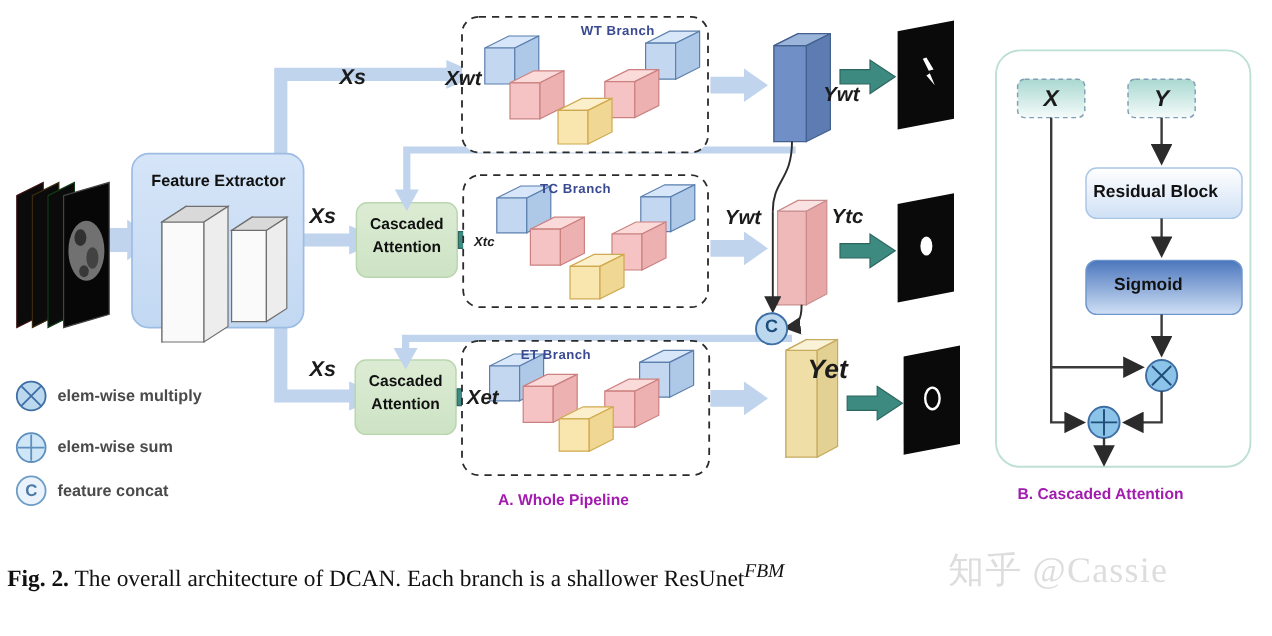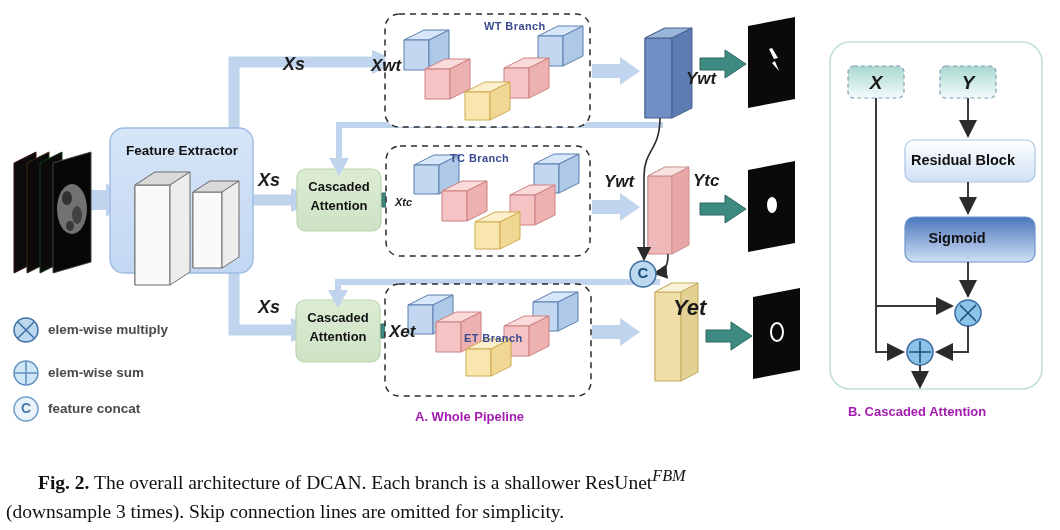--- a/index.html
+++ b/index.html
@@ -13,21 +13,21 @@
              letter-spacing:.4px;white-space:nowrap;}
   .blockttl{position:absolute;font-weight:bold;color:#111;white-space:nowrap;
             text-align:center;}
   .legtxt{position:absolute;font-weight:bold;color:#4a4a4a;font-size:13.5px;
           white-space:nowrap;}
   .sectttl{position:absolute;font-weight:bold;color:#a21caf;font-size:13px;
            white-space:nowrap;}
   .caption{position:absolute;left:6px;top:462px;width:1048px;
            font-family:"Liberation Serif",serif;font-size:19.5px;color:#111;
            line-height:29px;}
-  .caption b{font-weight:bold;margin-left:32px;}
+  .caption b{font-weight:bold;}
   .wm{position:absolute;left:790px;top:455px;font-family:"Liberation Serif",serif;
       font-size:30px;color:#d8d8d8;opacity:.85;white-space:nowrap;
       letter-spacing:1px;pointer-events:none;}
 </style>
 </head>
 <body>
 
 <div class="fig">
 
 <svg width="1060" height="530">
@@ -328,21 +328,21 @@
 <div class="lbl ital" style="left:258px;top:170px;font-size:18px;">Xs</div>
 <div class="lbl ital" style="left:258px;top:297px;font-size:18px;">Xs</div>
 
 <div class="blockttl" style="left:297px;top:179px;width:84px;font-size:13px;">Cascaded</div>
 <div class="blockttl" style="left:297px;top:198px;width:84px;font-size:13px;">Attention</div>
 <div class="blockttl" style="left:296px;top:310px;width:84px;font-size:13px;">Cascaded</div>
 <div class="blockttl" style="left:296px;top:329px;width:84px;font-size:13px;">Attention</div>
 
 <div class="branchttl" style="left:448px;top:20px;margin-left:36px;">WT  Branch</div>
 <div class="branchttl" style="left:450px;top:152px;">TC  Branch</div>
-<div class="branchttl" style="left:464px;top:290px;margin-top:42px;">ET  Branch</div>
+<div class="branchttl" style="left:434px;top:290px;">ET  Branch</div>
 
 <div class="lbl ital" style="left:371px;top:56px;font-size:17px;">Xwt</div>
 <div class="lbl ital" style="left:395px;top:196px;font-size:11px;">Xtc</div>
 <div class="lbl ital" style="left:389px;top:322px;font-size:17px;">Xet</div>
 
 <div class="lbl ital" style="left:686px;top:69px;font-size:17px;">Ywt</div>
 <div class="lbl ital" style="left:604px;top:172px;font-size:17px;">Ywt</div>
 <div class="lbl ital" style="left:693px;top:171px;font-size:17px;">Ytc</div>
 <div class="lbl ital" style="left:673px;top:295px;font-size:22px;">Yet</div>
 
@@ -357,17 +357,17 @@
 <div class="lbl ital" style="left:940px;top:72px;width:56px;text-align:center;font-size:19px;">Y</div>
 <div class="blockttl" style="left:905px;top:152px;width:116px;font-size:14.5px;">Residual Block</div>
 <div class="blockttl" style="left:905px;top:230px;width:104px;font-size:14.5px;">Sigmoid</div>
 
 <div class="sectttl" style="left:415px;top:409px;">A. Whole Pipeline</div>
 <div class="sectttl" style="left:848px;top:404px;">B. Cascaded Attention</div>
 
 <div class="caption">
   <b>Fig. 2.</b>
   <span>The overall architecture of DCAN. Each branch is a shallower ResUnet</span><sup style="font-style:italic;">FBM</sup><br>
-  <span>(downsample 3 times). Skip connection lines are omitted for simplicity.</span>
 </div>
 
+<div class="wm">知乎 @Cassie</div>
 
 </div>
 
 </body></html>

